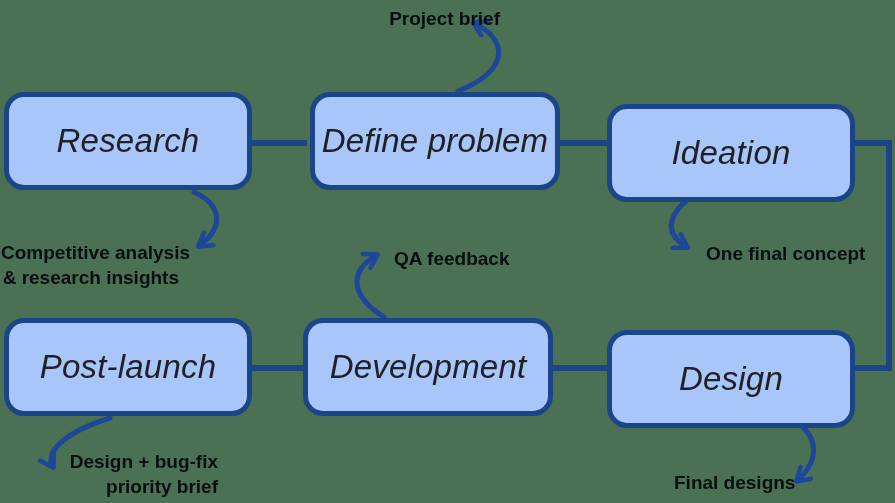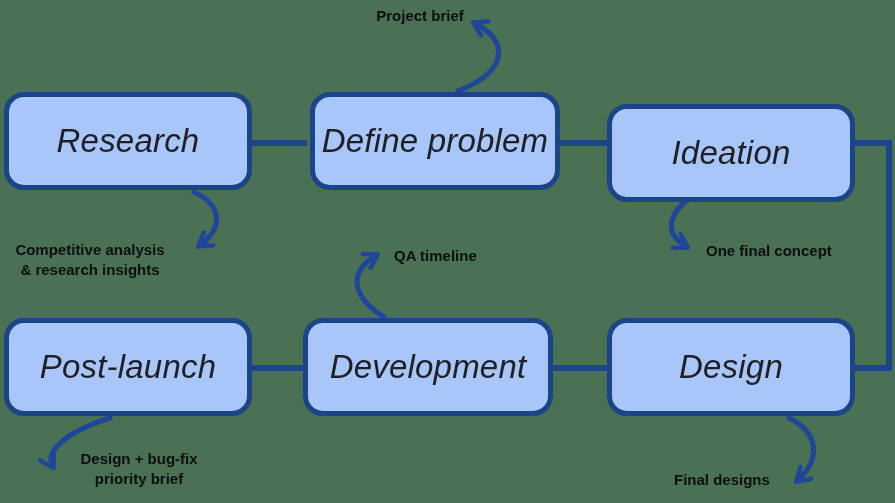--- a/index.html
+++ b/index.html
@@ -28,23 +28,23 @@
     border:5px solid var(--node-border);
     border-radius:20px;
     display:flex;align-items:center;justify-content:center;
   }
   .node-label{
     font-size:33px;font-weight:500;color:var(--node-text);
     letter-spacing:.2px;white-space:nowrap;font-style:italic;
   }
   .annot{
     position:absolute;
-    font-size:15px;font-weight:bold;line-height:1.34;
+    font-size:19px;font-weight:bold;line-height:1.34;
     color:var(--annotation-text);
-    text-align:center;white-space:nowrap;
+    text-align:right;white-space:nowrap;
   }
   .annot span{display:block;}
 </style>
 </head>
 <body>
 
 <div class="stage">
 
   <svg class="wires" viewBox="0 0 895 503">
     <defs>
@@ -75,33 +75,33 @@
   </div>
   <div class="node" style="left:607px;top:92px;margin-top:12px;">
     <span class="node-label">Ideation</span>
   </div>
   <div class="node" style="left:4px;top:318px;">
     <span class="node-label">Post-launch</span>
   </div>
   <div class="node" style="left:303px;top:318px;width:250px;">
     <span class="node-label">Development</span>
   </div>
-  <div class="node" style="left:607px;top:318px;">
+  <div class="node" style="left:607px;top:330px;">
     <span class="node-label">Design</span>
   </div>
 
   <div class="annot" style="left:340px;top:6px;width:160px;">
     <span>Project brief</span>
   </div>
   <div class="annot" style="left:1px;top:240px;width:178px;">
     <span>Competitive analysis</span>
     <span>&amp; research insights</span>
   </div>
   <div class="annot" style="left:394px;top:246px;">
-    <span>QA timeline</span>
+    <span>QA feedback</span>
   </div>
   <div class="annot" style="left:706px;top:241px;">
     <span>One final concept</span>
   </div>
   <div class="annot" style="left:60px;top:449px;width:158px;">
     <span>Design + bug-fix</span>
     <span>priority brief</span>
   </div>
   <div class="annot" style="left:674px;top:470px;">
     <span>Final designs</span>

